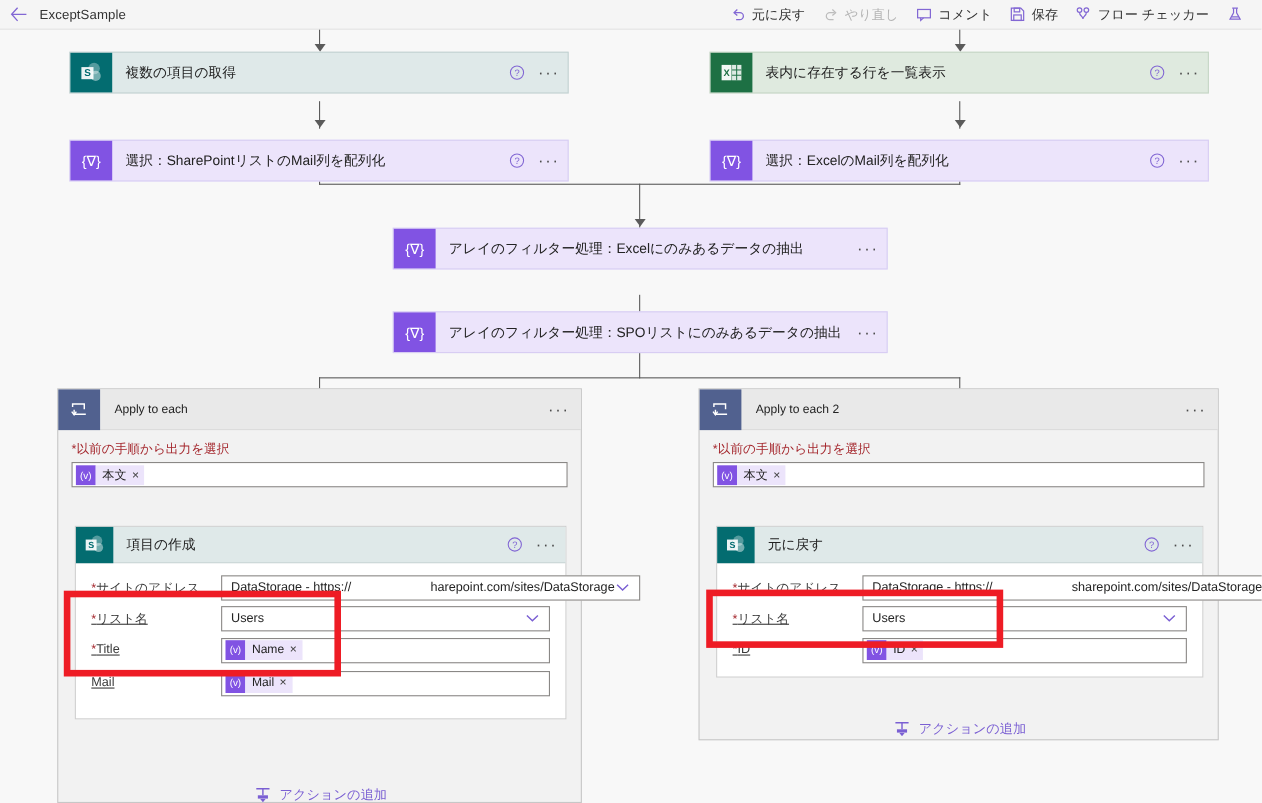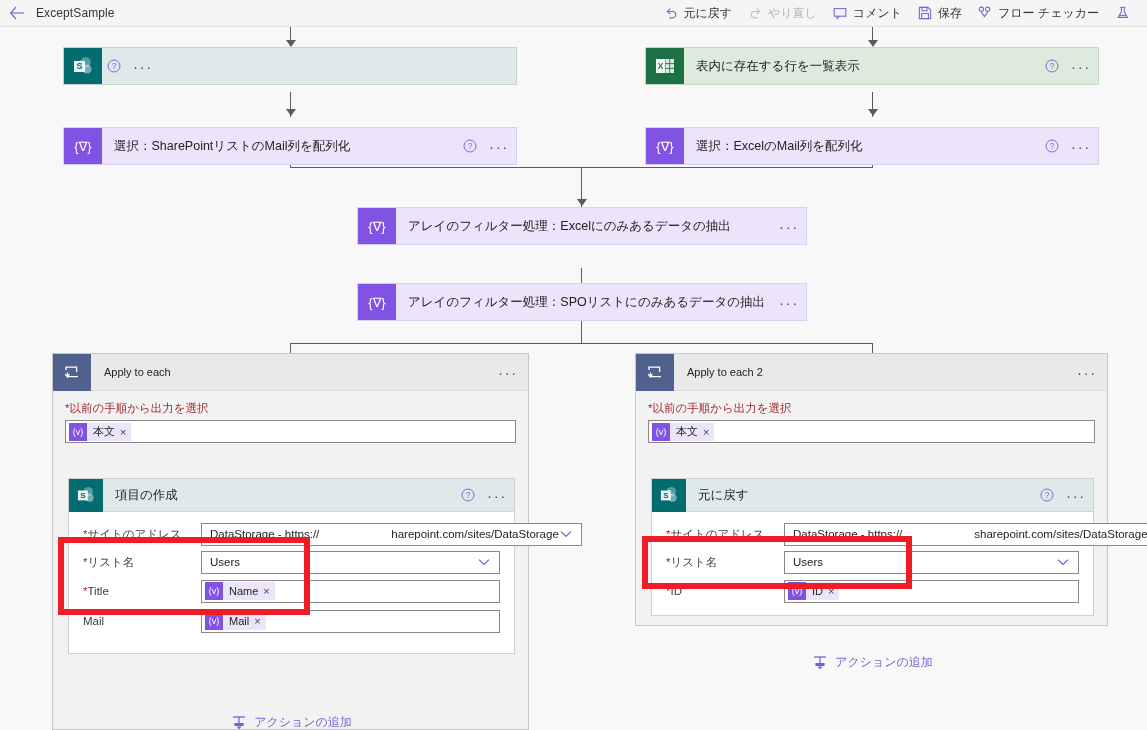--- a/index.html
+++ b/index.html
@@ -125,21 +125,21 @@
     height: 33px; display:flex; align-items:center;
     background:#dfe9e9; border-bottom:1px solid #cbd8d8;
   }
   .inner-head .badge { width:34px; height:33px; flex:0 0 34px; display:flex;align-items:center;justify-content:center;}
   .inner-head .title { flex:1 1 auto; font-size:12.5px; color:#232323; padding-left:12px; }
   .inner-head .help { width:24px; display:flex;align-items:center;justify-content:center; cursor:pointer;}
   .inner-head .dots { width:34px; text-align:center; color:#4b4b4b; font-size:15px; letter-spacing:1.6px; cursor:pointer; line-height:1;}
 
   .field-row { display:flex; align-items:center; padding: 0 14px; height: 28px; }
   .field-label {
-    flex: 0 0 118px; font-size: 11.5px; color: #3b3b3b; white-space: nowrap;
+    flex: 0 0 118px; font-size: 11.5px; color: #3b3b3b; white-space: nowrap; text-decoration: underline;
   }
   .field-label .star { color:#a4262c; }
   .field-ctl {
     flex: 1 1 auto; height: 23px; border: 1px solid #8a8886; background:#fff;
     display:flex; align-items:center; padding: 0 4px 0 8px;
     font-size: 11.5px; color:#242424;
   }
   .field-ctl .val { flex:1 1 auto; white-space:nowrap; overflow:hidden; }
   .field-ctl .caret { flex:0 0 auto; padding-right:4px; display:flex; }
   .field-ctl.tokenbox { padding-left: 3px; }
@@ -282,20 +282,21 @@
 
     <div class="card sp" style="left:63px; top:20px; width:454px;">
       <div class="badge sp">
         <svg width="22" height="20" viewBox="0 0 22 20">
           <circle cx="13.5" cy="6.3" r="5.3" fill="#fff" opacity="0.32"></circle>
           <circle cx="15" cy="13" r="4.6" fill="#fff" opacity="0.45"></circle>
           <rect x="2" y="5" width="11" height="11" fill="#fff" opacity="0.92"></rect>
           <text x="7.5" y="13.4" font-size="9" font-family="Liberation Sans, sans-serif" fill="#036c70" text-anchor="middle" font-weight="bold">S</text>
         </svg>
       </div>
+      <div class="title">複数の項目の取得</div>
       <div class="help">
         <svg width="14" height="14" viewBox="0 0 14 14">
             <circle cx="7" cy="7" r="6" fill="none" stroke="#8267d4" stroke-width="1"></circle>
             <text x="7" y="10.2" font-size="8.5" fill="#8267d4" text-anchor="middle" font-family="Liberation Sans, sans-serif">?</text>
           </svg>
       </div>
       <div class="dots">···</div>
     </div>
 
     <div class="card xl" style="left:645px; top:20px; width:454px;">
@@ -482,21 +483,21 @@
             <path d="M2 2 H14" stroke="#7a5fd3" stroke-width="1.3"></path>
             <path d="M8 2 V8" stroke="#7a5fd3" stroke-width="1.3"></path>
             <rect x="3.4" y="8" width="9.2" height="3" fill="#7a5fd3"></rect>
             <path d="M5.6 11.4 L8 14.4 L10.4 11.4 Z" fill="#7a5fd3"></path>
           </svg>
         </span>
         <span>アクションの追加</span>
       </div>
     </div>
 
-    <div class="scope" style="left:635px; top:326px; width:473px; height:273px;">
+    <div class="scope" style="left:635px; top:326px; width:473px; height:320px;">
       <div class="scope-header">
         <div class="badge loop">
           <svg width="18" height="18" viewBox="0 0 18 18">
             <path d="M3 7 V4.2 H13.6 V9" fill="none" stroke="#fff" stroke-width="1.3"></path>
             <path d="M15 13.6 H4.4 V9.4" fill="none" stroke="#fff" stroke-width="1.3"></path>
             <path d="M2.2 11.2 L4.4 14 L6.4 11.2" fill="none" stroke="#fff" stroke-width="1.3"></path>
           </svg>
         </div>
         <div class="title">Apply to each 2</div>
         <div class="dots">···</div>

